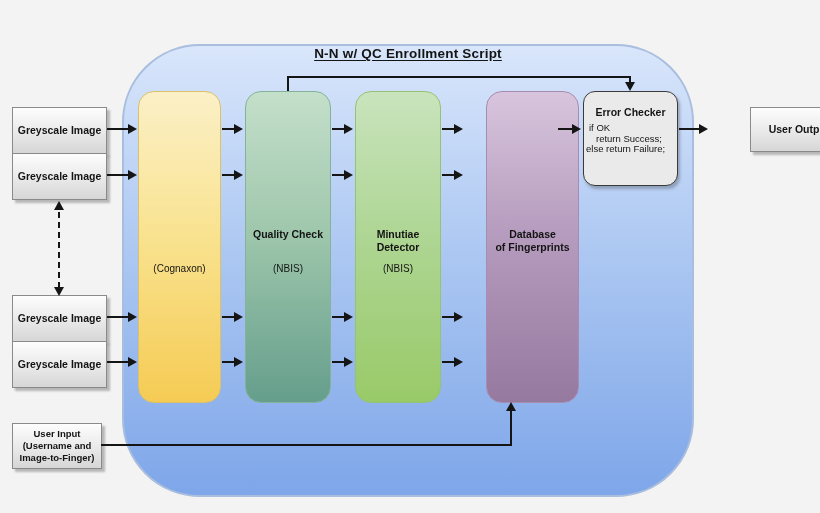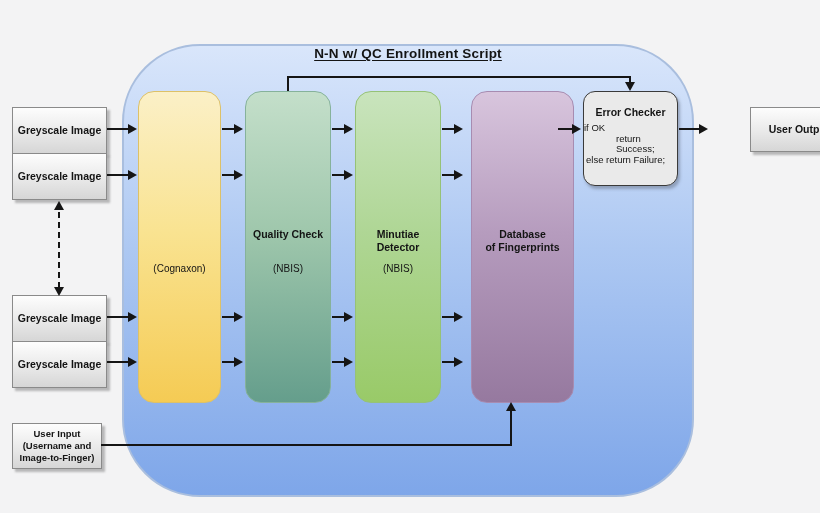--- a/index.html
+++ b/index.html
@@ -21,21 +21,21 @@
     text-underline-offset:2px;letter-spacing:.2px;
   }
   
   .col{
     position:absolute;top:91px;height:312px;border-radius:16px;
     box-sizing:border-box;border:1px solid rgba(0,0,0,.18);
   }
   .col-fc{left:138px;width:83px;background:linear-gradient(180deg,#fbf0c7 0%,#f9e391 45%,#f5cb54 100%);border-color:#ddc168;}
   .col-qc{left:245px;width:86px;background:linear-gradient(180deg,#c4dfca 0%,#9fc7ac 45%,#659e8c 100%);border-color:#86b29b;}
   .col-md{left:355px;width:86px;background:linear-gradient(180deg,#c9e4bd 0%,#afd695 45%,#99ca68 100%);border-color:#96c277;}
-  .col-db{left:471px;width:103px;background:linear-gradient(180deg,#d8c5dd 0%,#b69cbe 45%,#96799f 100%);border-color:#a78cb1;}
+  .col-db{left:486px;width:93px;background:linear-gradient(180deg,#d8c5dd 0%,#b69cbe 45%,#96799f 100%);border-color:#a78cb1;}
   .col-label{
     position:absolute;top:136px;left:0;width:100%;text-align:center;
     font-weight:bold;font-size:10.5px;line-height:1.25;
   }
   .col-label span{display:block;}
   .col-sub{
     position:absolute;top:171px;left:0;width:100%;text-align:center;
     font-size:10px;
   }
   
@@ -54,22 +54,22 @@
   .user-input{left:12px;top:423px;width:90px;height:46px;font-size:9.5px;}
   .user-output{left:750px;top:107px;width:98px;height:45px;font-size:10.5px;}
   
   .error-checker{
     position:absolute;left:583px;top:91px;width:95px;height:95px;
     box-sizing:border-box;border:1.5px solid #3a3a3a;border-radius:12px;
     background:#eaeaea;box-shadow:2px 3px 3px rgba(100,110,130,.5);
   }
   .ec-title{margin-top:14px;text-align:center;font-weight:bold;font-size:10.5px;}
   .ec-body{margin-top:5px;font-size:9.5px;line-height:1.12;}
-  .ec-l1{}
-  .ec-l2{padding-left:32px;}
+  .ec-l1{padding-left:5px;}
+  .ec-l2{padding-left:12px;}
   .ec-l3{padding-left:2px;}
   
   .hline{position:absolute;height:2px;background:#151515;}
   .vline{position:absolute;width:2px;background:#151515;}
   .vdash{position:absolute;width:0;border-left:2px dashed #151515;}
   .ah-r{position:absolute;width:0;height:0;border-top:5px solid transparent;border-bottom:5px solid transparent;border-left:9px solid #151515;}
   .ah-u{position:absolute;width:0;height:0;border-left:5px solid transparent;border-right:5px solid transparent;border-bottom:9px solid #151515;}
   .ah-d{position:absolute;width:0;height:0;border-left:5px solid transparent;border-right:5px solid transparent;border-top:9px solid #151515;}
   
   .r1l{top:128px;}  .r1h{top:124px;}

